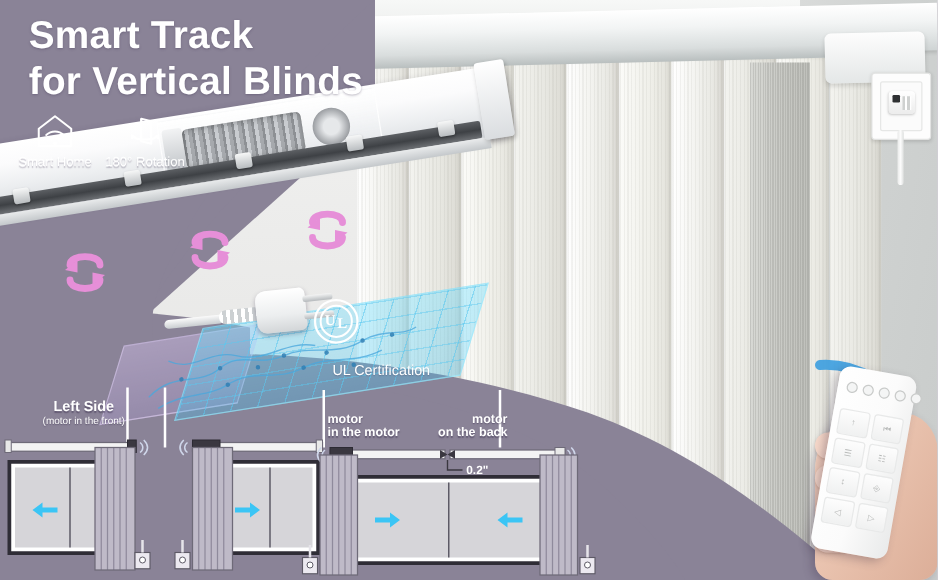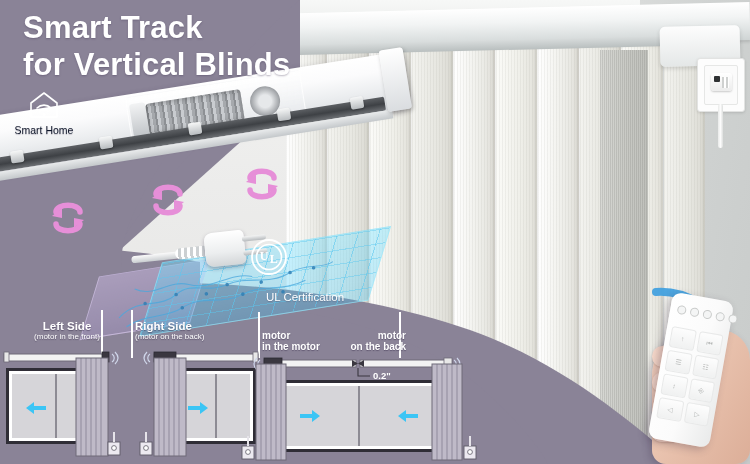--- a/index.html
+++ b/index.html
@@ -110,21 +110,21 @@
       background:linear-gradient(180deg,#f3f4f4,#b6babd);}
   .plug-cord{position:absolute;left:0;top:16px;width:34px;height:11px;border-radius:6px;
       background:repeating-linear-gradient(90deg,#ffffff 0 3px,#ccd0d2 3px 6px);}
   .plug-cord2{position:absolute;left:-44px;top:19px;width:48px;height:7px;border-radius:4px;
       background:linear-gradient(180deg,#fbfbfb,#c9cdd0);}
 
   
   .title{position:absolute;left:23px;top:10px;color:#fff;font-size:31px;font-weight:bold;
       line-height:1.18;letter-spacing:.2px;text-shadow:0 1px 2px rgba(60,50,80,.35);}
   .features{position:absolute;left:8px;top:86px;display:flex;gap:0px;}
-  .feat{width:72px;text-align:center;color:#0f172a;}
+  .feat{width:72px;text-align:center;color:#ffffff;}
   .feat .ic{height:34px;display:flex;align-items:flex-end;justify-content:center;}
   .feat .lb{font-size:10.5px;margin-top:4px;white-space:nowrap;text-shadow:0 1px 1px rgba(60,50,80,.3);}
 
   
   .ul{position:absolute;left:250px;top:238px;width:110px;text-align:center;color:#fff;}
   .ul .lb{font-size:11.5px;margin-top:15px;text-shadow:0 1px 1px rgba(60,50,80,.3);}
 
   
   .wifi-arcs{position:absolute;left:640px;top:264px;width:95px;height:76px;}
   .hand{position:absolute;left:652px;top:330px;width:98px;height:134px;
@@ -310,20 +310,32 @@
           <path d="M3,13 L16,3 L29,13 L29,27 L3,27 Z" fill="none" stroke="#fff" stroke-width="1.6" stroke-linejoin="round"></path>
           <path d="M9,18 C13,14.2 19,14.2 23,18" fill="none" stroke="#fff" stroke-width="1.6" stroke-linecap="round"></path>
           <path d="M12,21.5 C14.4,19.4 17.6,19.4 20,21.5" fill="none" stroke="#fff" stroke-width="1.6" stroke-linecap="round"></path>
           <circle cx="16" cy="24.6" r="1.5" fill="#fff"></circle>
         </svg>
       </div>
       <div class="lb">Smart Home</div>
     </div>
 
 
+    <div class="feat">
+      <div class="ic">
+        <svg width="32" height="30" viewBox="0 0 32 30">
+          <path d="M13,5 L21,7 L21,25 L13,23 Z" fill="none" stroke="#fff" stroke-width="1.6" stroke-linejoin="round"></path>
+          <line x1="13" y1="5" x2="13" y2="23" stroke="#fff" stroke-width="1.6"></line>
+          <path d="M7,19 C7,22.5 25,22.5 25,19" fill="none" stroke="#fff" stroke-width="1.5" stroke-linecap="round"></path>
+          <path d="M5,17 L9,19.5 L5,21.5 Z" fill="#fff"></path>
+          <path d="M27,17 L23,19.5 L27,21.5 Z" fill="#fff"></path>
+        </svg>
+      </div>
+      <div class="lb">180° Rotation</div>
+    </div>
   </div>
 
   <div class="ul">
     <svg width="38" height="38" viewBox="0 0 38 38">
       <circle cx="19" cy="19" r="17" fill="none" stroke="#fff" stroke-width="1.8"></circle>
       <circle cx="19" cy="19" r="12.5" fill="none" stroke="#fff" stroke-width="1.6"></circle>
       <text x="14.2" y="22" font-family="Liberation Serif, serif" font-size="12" font-weight="bold" fill="#fff" text-anchor="middle">U</text>
       <text x="23.8" y="24.5" font-family="Liberation Serif, serif" font-size="12" font-weight="bold" fill="#fff" text-anchor="middle">L</text>
     </svg>
     <div class="lb">UL Certification</div>
@@ -402,24 +414,20 @@
           <line x1="99" y1="10" x2="99" y2="108"></line>
         </g>
         <rect x="74" y="10" width="32" height="98" fill="none" stroke="#6e6a78" stroke-width="1"></rect>
       </g>
 
       <rect x="106" y="94" width="12" height="13" fill="#ece9f0" stroke="#5d5a66" stroke-width=".9"></rect>
       <circle cx="112" cy="100" r="2.4" fill="#fff" stroke="#5d5a66" stroke-width=".8"></circle>
       <path d="M112,94 L112,84" stroke="#e6e4ea" stroke-width="2"></path>
     </svg>
 
-    <div class="dg-label" style="left:135px;top:20px;width:80px;text-align:left;">
-      <span class="big">Right Side</span>
-      <span class="small">(motor on the back)</span>
-    </div>
 
     <svg style="position:absolute;left:128px;top:48px;" width="132" height="116" viewBox="0 0 132 116">
       <g fill="none" stroke="#cfd6ea" stroke-width="1.2">
         <path d="M22,6 C19,8 19,12 22,14"></path>
           <path d="M19,4 C15,8 15,12 19,16"></path>
       </g>
       <rect x="26" y="6" width="104" height="7" fill="#f3f3f3" stroke="#6e6a78" stroke-width="1"></rect>
       <rect x="26" y="4" width="22" height="10" fill="#3a3740" stroke="#2c2a33" stroke-width=".8"></rect>
       <rect x="125" y="4" width="5" height="10" fill="#e8e8e8" stroke="#6e6a78" stroke-width=".8"></rect>
       <rect x="34" y="20" width="94" height="76" fill="#2f2d36"></rect>

